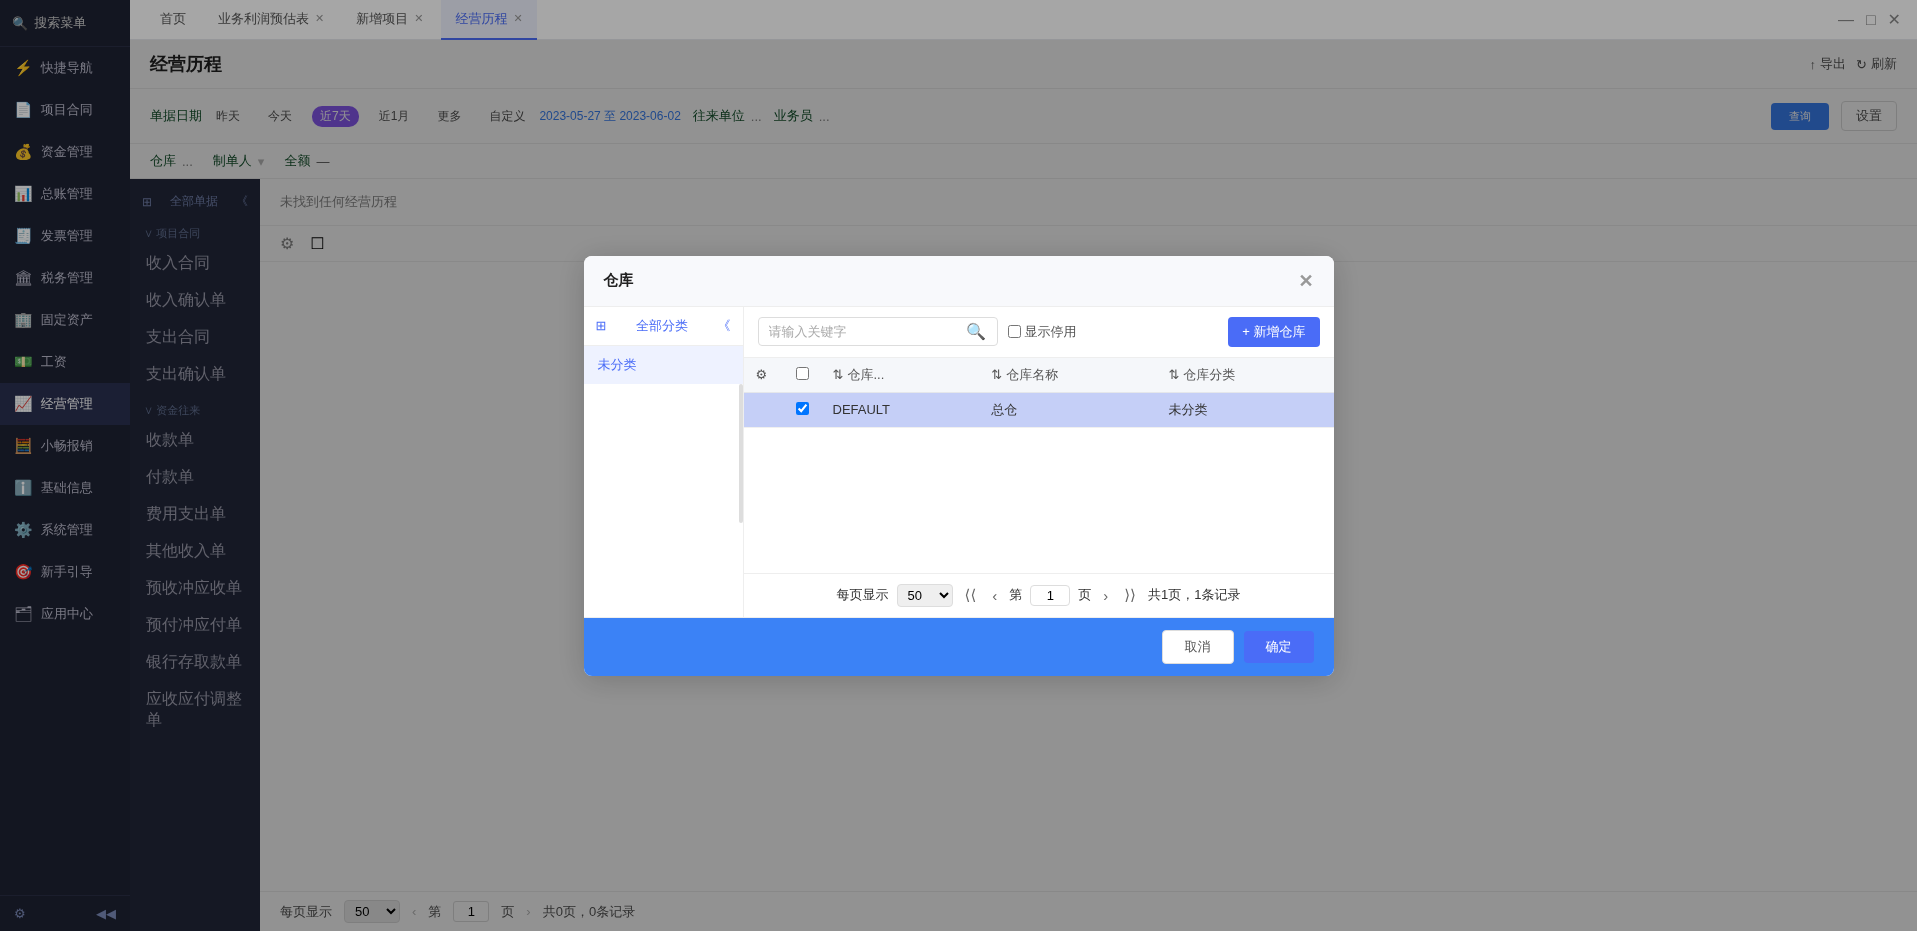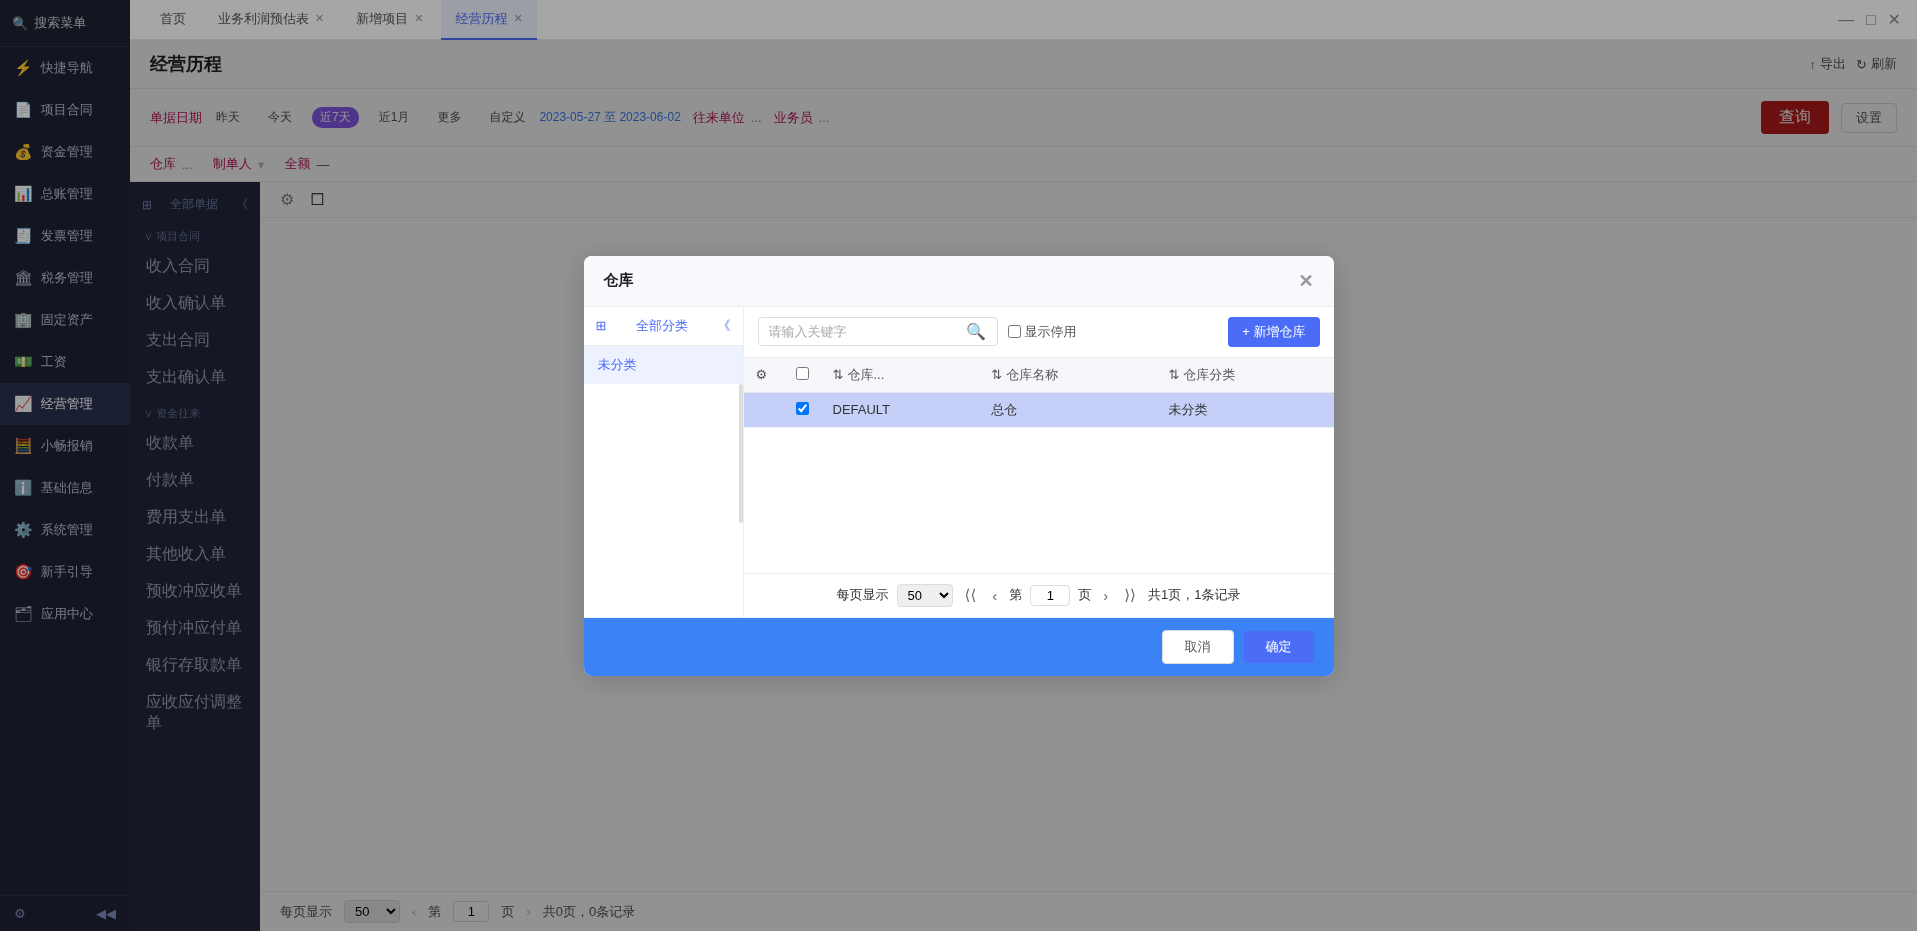--- a/index.html
+++ b/index.html
@@ -100,44 +100,44 @@
       background: #fff;
       padding: 12px 20px;
       display: flex;
       flex-wrap: wrap;
       gap: 12px;
       align-items: center;
       border-bottom: 1px solid #eee;
       font-size: 13px;
     }
     .filter-group { display: flex; align-items: center; gap: 6px; }
-    .filter-label { color: #be185d; white-space: nowrap; }
+    .filter-label { color: #14532d; white-space: nowrap; }
     .date-tabs { display: flex; gap: 12px; }
     .date-tab {
       padding: 2px 8px;
       border-radius: 3px;
       cursor: pointer;
       color: #555;
       font-size: 12px;
     }
     .date-tab.active {
       background: #8b5cf6;
       color: #fff;
       border-radius: 10px;
     }
     .date-range { color: #3b82f6; font-size: 12px; }
     .filter-ellipsis { color: #888; cursor: pointer; }
     .query-btn {
-      background: #b91c1c;
+      background: #3b82f6;
       color: #fff;
       border: none;
       border-radius: 4px;
       padding: 6px 18px;
       cursor: pointer;
-      font-size: 16px;
+      font-size: 11px;
       margin-left: auto;
     }
     .settings-btn {
       background: #fff;
       color: #555;
       border: 1px solid #ddd;
       border-radius: 4px;
       padding: 5px 14px;
       cursor: pointer;
       font-size: 13px;
@@ -587,20 +587,23 @@
         <div class="sub-nav-item">付款单</div>
         <div class="sub-nav-item">费用支出单</div>
         <div class="sub-nav-item">其他收入单</div>
         <div class="sub-nav-item">预收冲应收单</div>
         <div class="sub-nav-item">预付冲应付单</div>
         <div class="sub-nav-item">银行存取款单</div>
         <div class="sub-nav-item">应收应付调整单</div>
       </div>
 
       <div style="flex:1; background:#fff; display:flex; flex-direction:column; overflow:hidden;">
+        <div style="padding:14px 20px; color:#888; font-size:13px; border-bottom:1px solid #f0f0f0;">
+          未找到任何经营历程
+        </div>
         <div style="display:flex; align-items:center; padding:8px 20px; gap:16px; border-bottom:1px solid #f0f0f0; background:#fff;">
           <span style="color:#888;cursor:pointer;">⚙</span>
           <span style="cursor:pointer;">☐</span>
         </div>
         <div style="flex:1; display:flex; align-items:center; justify-content:center; color:#bbb; font-size:13px;">
           <div style="text-align:center;">
             <div style="font-size:40px; margin-bottom:10px; opacity:0.3;">📋</div>
             <div>暂无数据</div>
           </div>
         </div>

